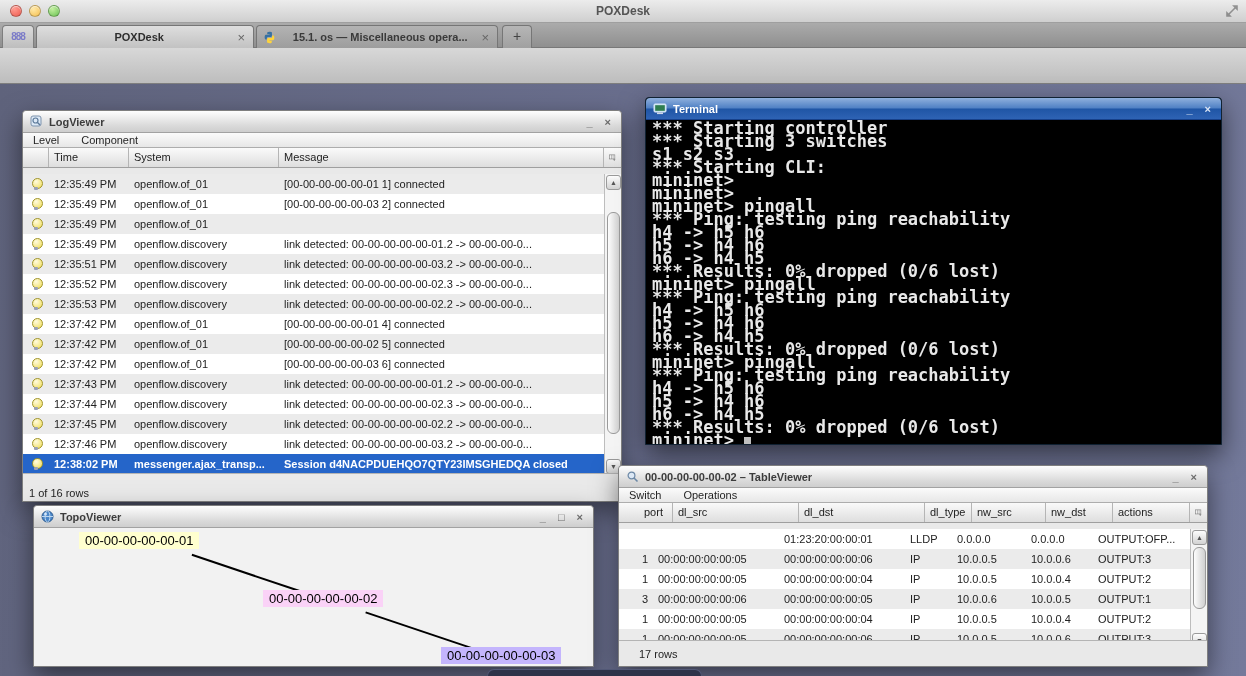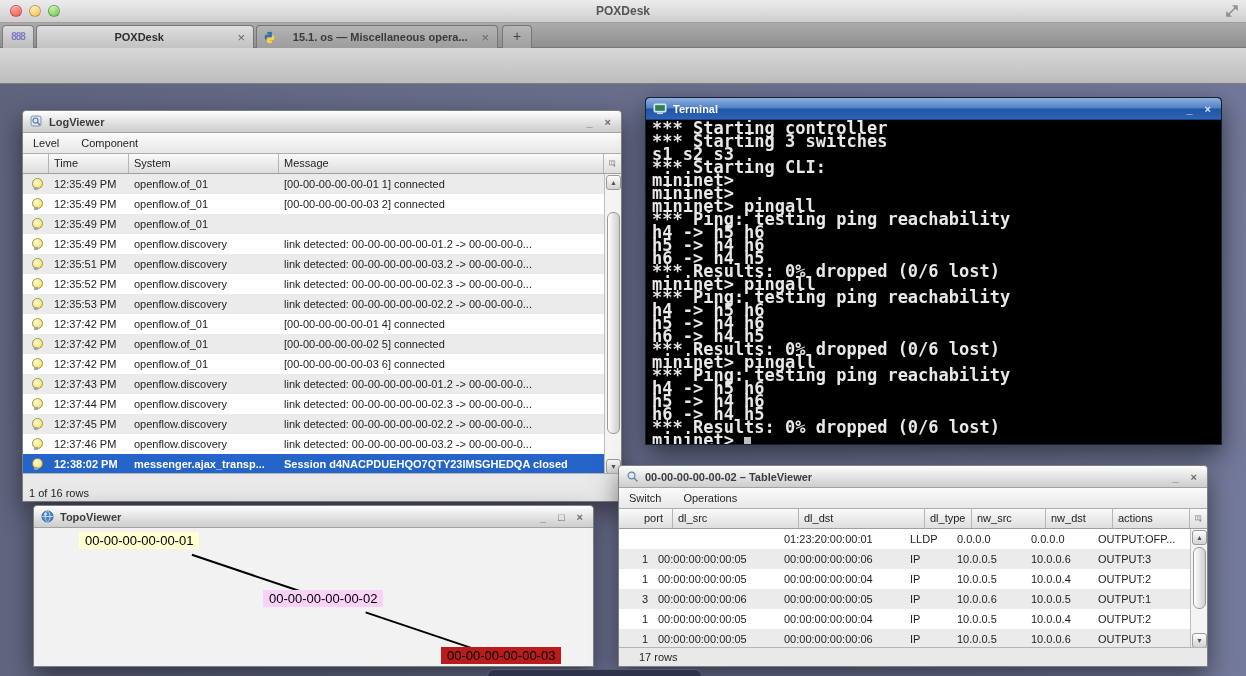--- a/index.html
+++ b/index.html
@@ -76,21 +76,21 @@
     background:linear-gradient(100deg,#5f637c,#6b7090 55%,#747a9b); }
 
   
   .window { position:absolute; background:#e9e9e9; border:1px solid #7f7f7f;
     border-radius:4px 4px 0 0; box-shadow:0 10px 26px rgba(0,0,0,.5); }
   .wtitle { height:22px; background:linear-gradient(#fefefe,#dadada 70%,#cecece);
     border-bottom:1px solid #a2a2a2; border-radius:4px 4px 0 0;
     display:flex; align-items:center; padding:0 7px; gap:6px; }
   .wtitle .wname { font-weight:bold; color:#3c3c3c; flex:1; white-space:nowrap; overflow:hidden; }
   .wctl { color:#6b6b6b; font-size:11px; font-weight:bold; padding:0 3px; }
-  .menubar { height:21px; background:linear-gradient(#fbfbfb,#e7e7e7); border-bottom:1px solid #adadad;
+  .menubar { height:15px; background:linear-gradient(#fbfbfb,#e7e7e7); border-bottom:1px solid #adadad;
     display:flex; align-items:center; gap:22px; padding:0 10px; }
   .menu-item { color:#1f1f1f; }
   .statusbar { position:absolute; left:0; right:0; bottom:0; background:#e9e9e9;
     border-top:1px solid #b4b4b4; display:flex; align-items:center; padding:0 6px; color:#1f1f1f; }
 
   
   .ghead { display:flex; background:linear-gradient(#fafafa,#dedede); border-bottom:1px solid #9f9f9f; }
   .ghead .hc { border-right:1px solid #b5b5b5; padding:3px 5px; color:#222; white-space:nowrap;
     overflow:hidden; }
   .grow { display:flex; height:20px; align-items:center; }
@@ -148,21 +148,21 @@
   
   #tableviewer { left:618px; top:381px; width:590px; height:202px; }
   .tv-body { position:absolute; left:0; top:63px; right:0; height:120px; background:#fff; overflow:hidden; }
   .tv-rows { position:absolute; left:0; top:0; right:17px; }
   .c-port { width:34px; flex:0 0 auto; text-align:right; }
   .c-dlsrc,.c-dldst { width:126px; flex:0 0 auto; }
   .c-dltype { width:47px; flex:0 0 auto; }
   .c-nwsrc { width:74px; flex:0 0 auto; }
   .c-nwdst { width:67px; flex:0 0 auto; }
   .c-act { flex:1; }
-  #tableviewer .statusbar { height:19px;padding-left:20px; }
+  #tableviewer .statusbar { height:26px;padding-left:20px; }
 
   
   .dock-stub { position:absolute; left:487px; top:585px; width:215px; height:8px;
     background:#2e3349; border:1px solid #525876; border-bottom:none; border-radius:7px 7px 0 0; }
 
   svg { display:block; }
 </style>
 </head>
 <body>
 
@@ -485,21 +485,21 @@
         <span class="wctl">□</span>
         <span class="wctl">×</span>
       </div>
       <div class="topo-body">
         <svg class="topo-svg" viewBox="0 0 559 139">
           <line x1="157" y1="27" x2="267" y2="64" stroke="#000" stroke-width="2"></line>
           <line x1="332" y1="85" x2="445" y2="123" stroke="#000" stroke-width="2"></line>
         </svg>
         <div class="topo-node" style="left:45px; top:4px; background:#ffffcf;">00-00-00-00-00-01</div>
         <div class="topo-node" style="left:229px; top:62px; background:#fad2f7;">00-00-00-00-00-02</div>
-        <div class="topo-node" style="left:407px; top:119px; background:#b91c1c;">00-00-00-00-00-03</div>
+        <div class="topo-node" style="left:407px; top:119px; background:#c4b5fd;">00-00-00-00-00-03</div>
       </div>
     </div>
 
     <div class="window" id="tableviewer">
       <div class="wtitle">
         <svg width="13" height="13" viewBox="0 0 13 13">
           <circle cx="5.5" cy="5.5" r="3.4" fill="#dce8f5" stroke="#6b87a5" stroke-width="1.2"></circle>
           <line x1="8" y1="8" x2="11.5" y2="11.5" stroke="#6b87a5" stroke-width="1.6"></line>
         </svg>
         <span class="wname">00-00-00-00-00-02 – TableViewer</span>

